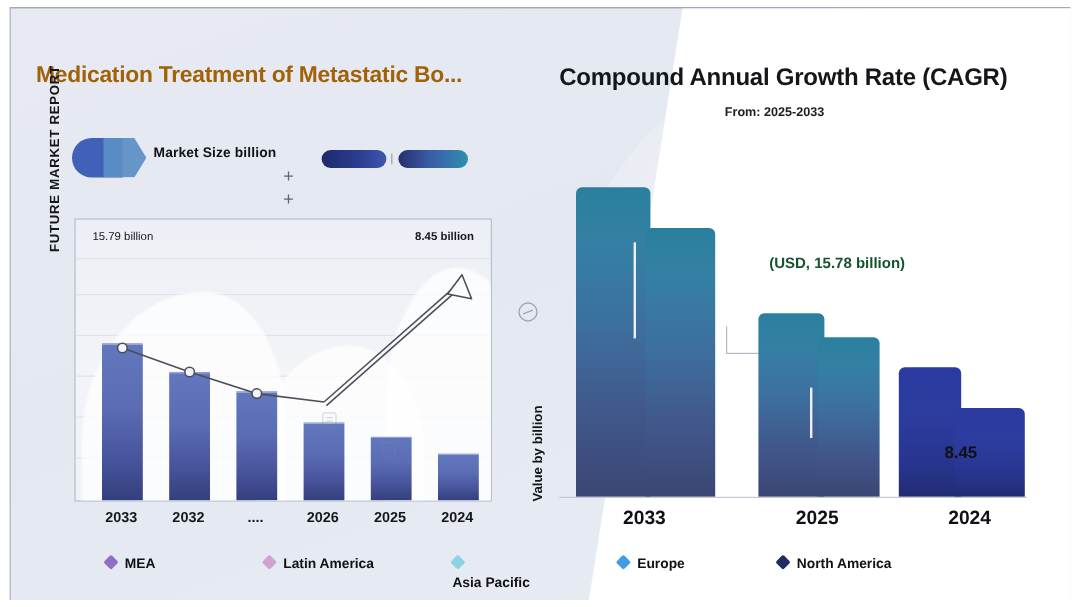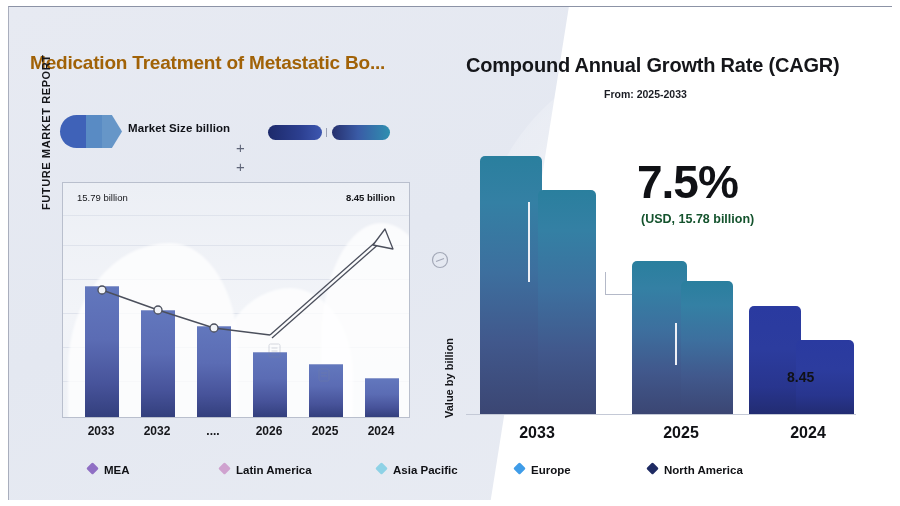--- a/index.html
+++ b/index.html
@@ -248,21 +248,20 @@
 
   <div class="minus-circle">
     <svg width="18" height="18" viewBox="0 0 18 18">
         <circle cx="9" cy="9" r="7.5" fill="none" stroke="#6e7488" stroke-width="1.2"></circle>
         <line x1="5" y1="10.5" x2="13" y2="7.5" stroke="#6e7488" stroke-width="1.2"></line>
       </svg>
   </div>
 
   <div class="right-title">Compound Annual Growth Rate (CAGR)</div>
   <div class="right-sub">From: 2025-2033</div>
-  <div class="cagr-big">7.5%</div>
   <div class="cagr-sub">(USD, 15.78 billion)</div>
   <div class="y-axis-r">Value by billion</div>
   <div class="small-corner"></div>
 
   <div style="position:absolute;left:466px;top:150px;width:400px;height:264px;">
     <div class="bar-r r-teal" style="left:14px;width:62px;height:258px;">
       <div class="bar-notch" style="left:48px;top:46px;height:80px;"></div>
     </div>
     <div class="bar-r r-teal" style="left:72px;width:58px;height:224px;"></div>
 
@@ -285,21 +284,21 @@
 
   <div class="legend">
     <div class="leg-item" style="left:26px;">
       <span class="leg-dot" style="background:#8f6fc4"></span>
       <span class="leg-txt">MEA</span>
     </div>
     <div class="leg-item" style="left:158px;">
       <span class="leg-dot" style="background:#cfa2cf"></span>
       <span class="leg-txt">Latin America</span>
     </div>
-    <div class="leg-item" style="left:315px;">
+    <div class="leg-item" style="left:315px;flex-direction:column;">
       <span class="leg-dot" style="background:#8ed2e6"></span>
       <span class="leg-txt">Asia Pacific</span>
     </div>
     <div class="leg-item" style="left:453px;">
       <span class="leg-dot" style="background:#3f9ce8"></span>
       <span class="leg-txt">Europe</span>
     </div>
     <div class="leg-item" style="left:586px;">
       <span class="leg-dot" style="background:#1f2b63"></span>
       <span class="leg-txt">North America</span>

